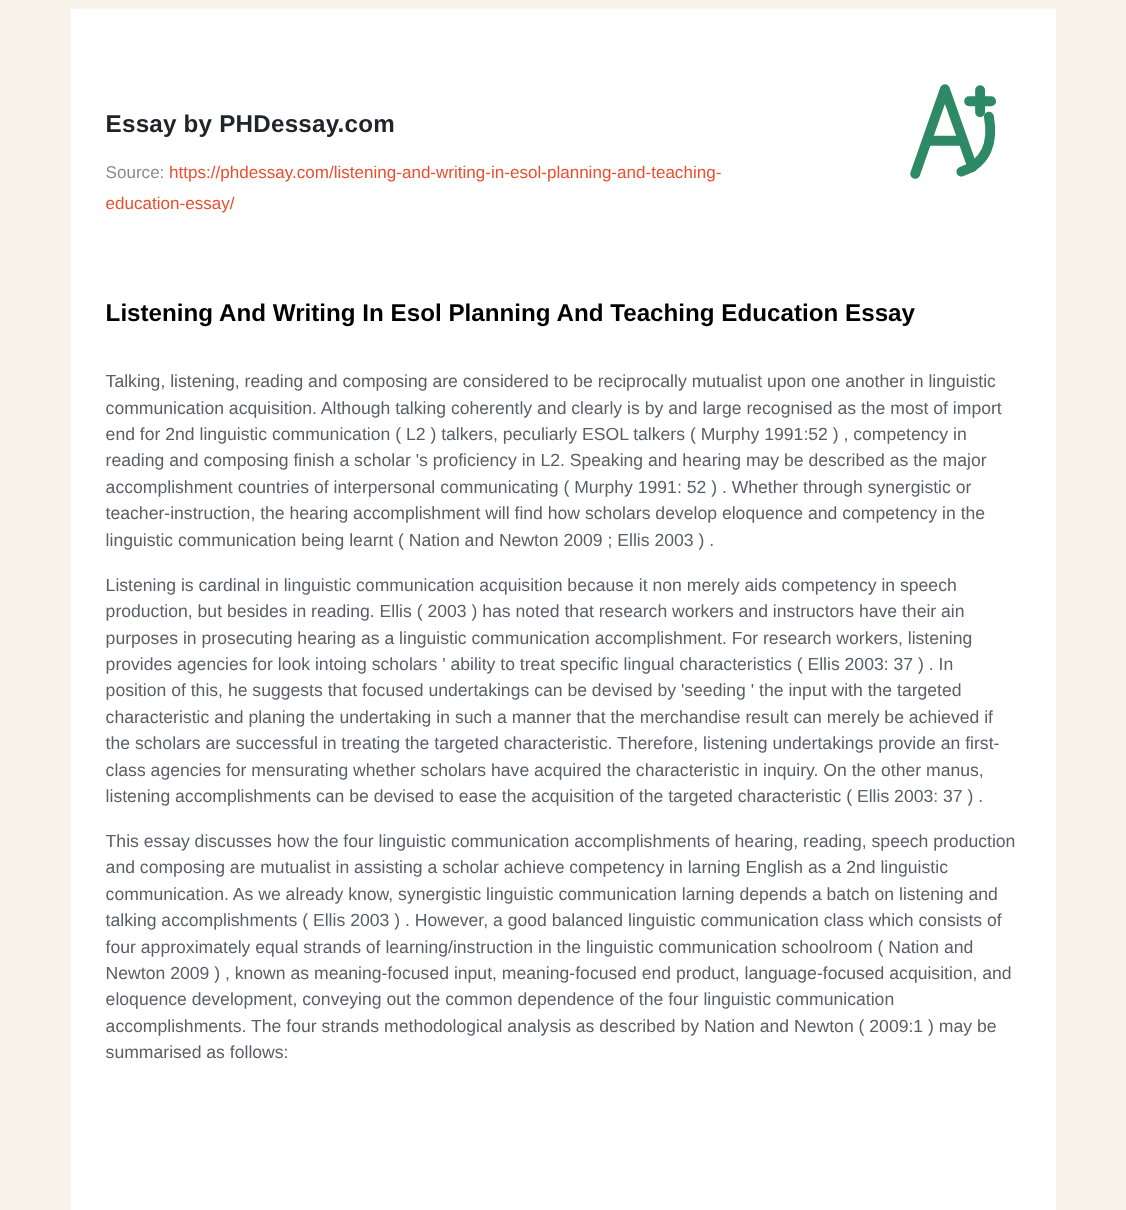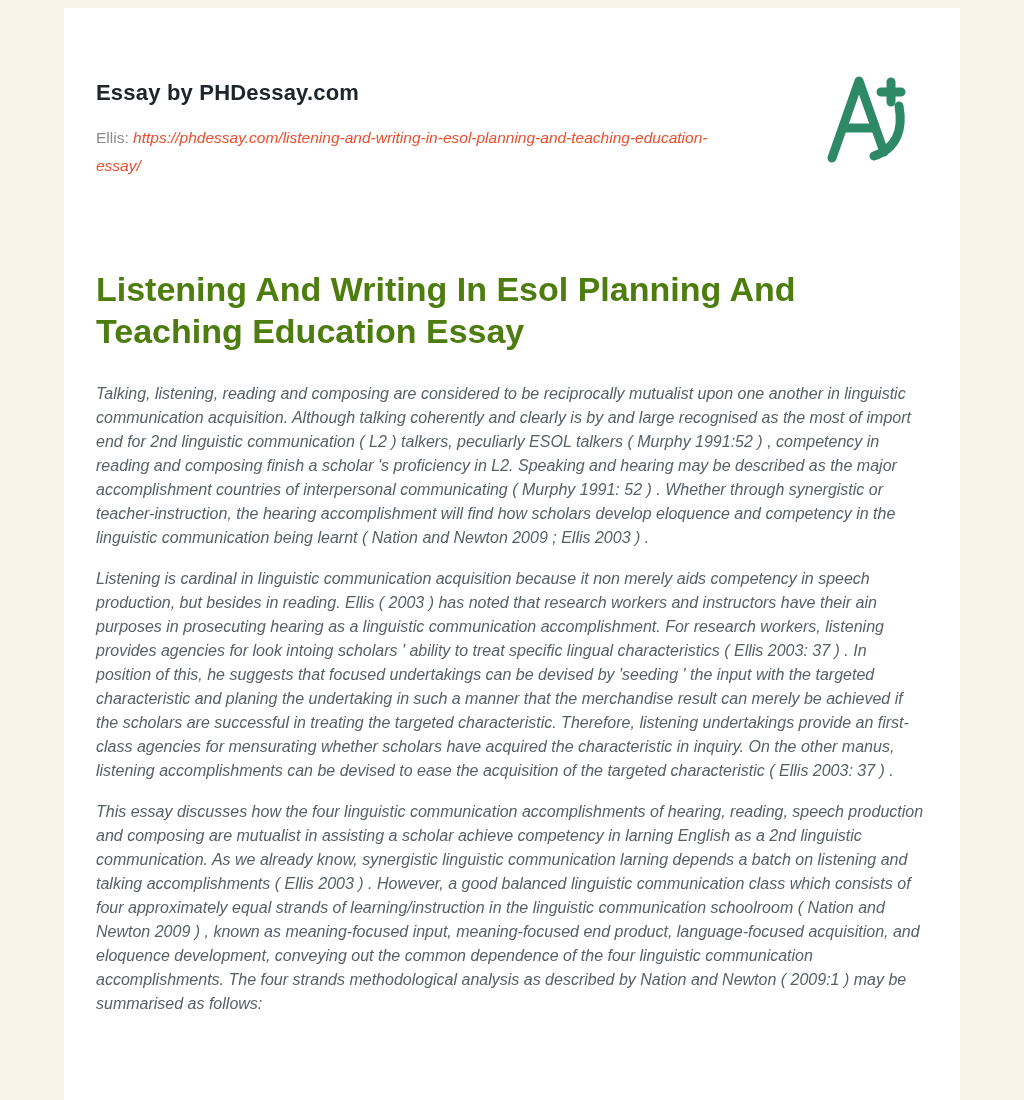--- a/index.html
+++ b/index.html
@@ -14,79 +14,77 @@
     position: absolute;
     left: 64px;
     top: 8px;
     width: 896px;
     height: 1092px;
     background: #ffffff;
     overflow: hidden;
   }
   .content {
     position: relative;
-    padding: 72px 36px 0 32px;
+    padding: 92px 36px 0 32px;
   }
   .byline {
     font-size: 22px;
     font-weight: 700;
     color: #20242b;
     letter-spacing: 0.2px;
   }
   .source-block {
     margin-top: 18px;
     max-width: 625px;
     font-size: 15.5px;
     line-height: 28px;
     color: #8a8a8a;
     word-break: break-word;
   }
   .source-link {
     color: #e94f2e;
     text-decoration: none;
     cursor: pointer;
-    font-style: italic;
   }
   .logo-wrap {
     position: absolute;
     top: 64px;
     right: 52px;
     width: 84px;
     height: 92px;
   }
   .essay-title {
-    margin-top: 88px;
-    font-size: 34px;
+    margin-top: 64px;
+    font-size: 22px;
     line-height: 42px;
     font-weight: 700;
-    color: #4d7c0f;
+    color: #000000;
     max-width: 880px;
   }
   .essay-body {
     margin-top: 30px;
   }
   .essay-body p {
     font-size: 16px;
     line-height: 24px;
     color: #595f66;
     margin-bottom: 17px;
     max-width: 828px;
-    font-style: italic;
   }
 </style>
 </head>
 <body>
 
 <div class="page-card">
   <div class="content">
 
     <div class="byline">Essay by PHDessay.com</div>
 
     <div class="source-block">
-      <span>Ellis:</span>
+      <span>Source:</span>
       <span class="source-link">https://phdessay.com/listening-and-writing-in-esol-planning-and-teaching-education-essay/</span>
     </div>
 
     <div class="logo-wrap">
       <svg width="84" height="92" viewBox="0 0 84 92">
         <g fill="none" stroke="#2e8a66" stroke-width="9" stroke-linecap="round" stroke-linejoin="round">
           <path d="M8 86 L35 9 L60 80"></path>
           <path d="M19 56 L49 56"></path>
           <path d="M57 20 H77 M67 10 V30"></path>
           <path d="M75 34 C 79 56 74 76 50 84"></path>

